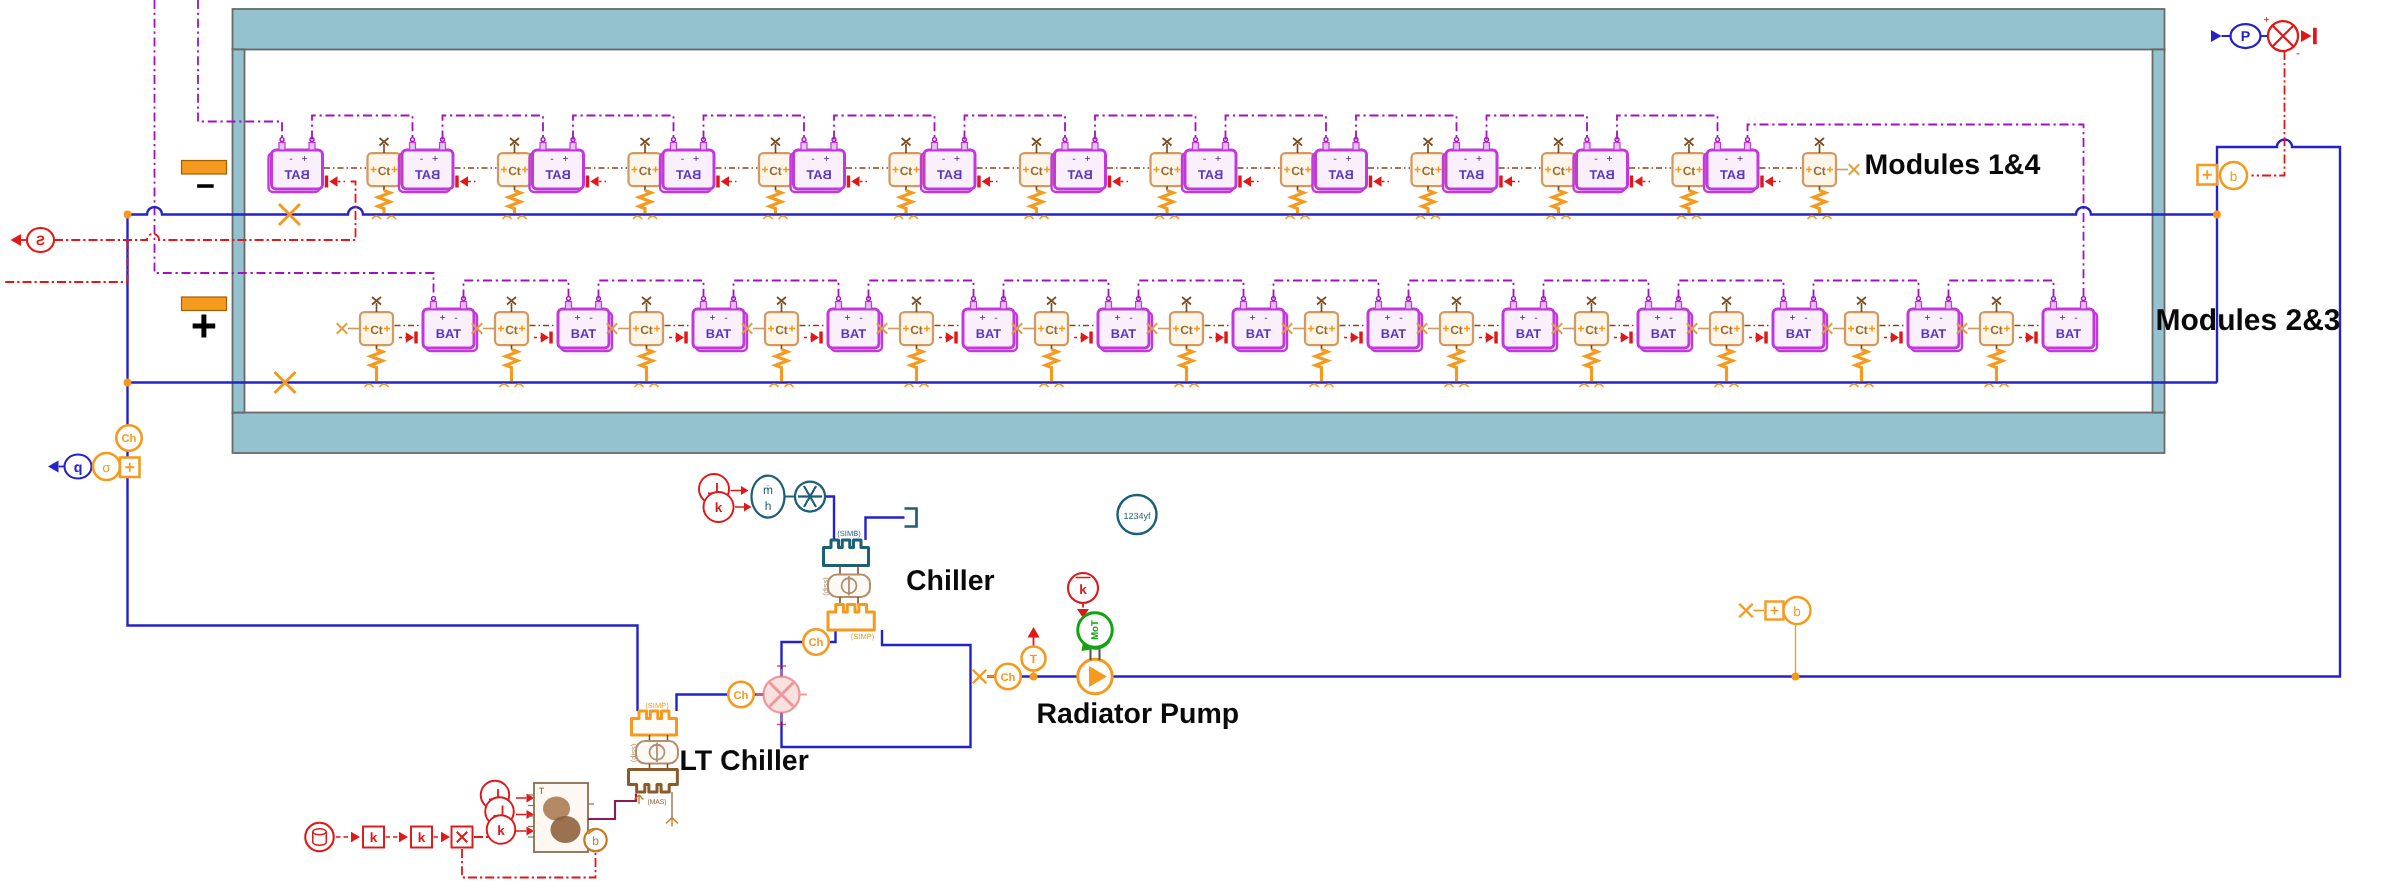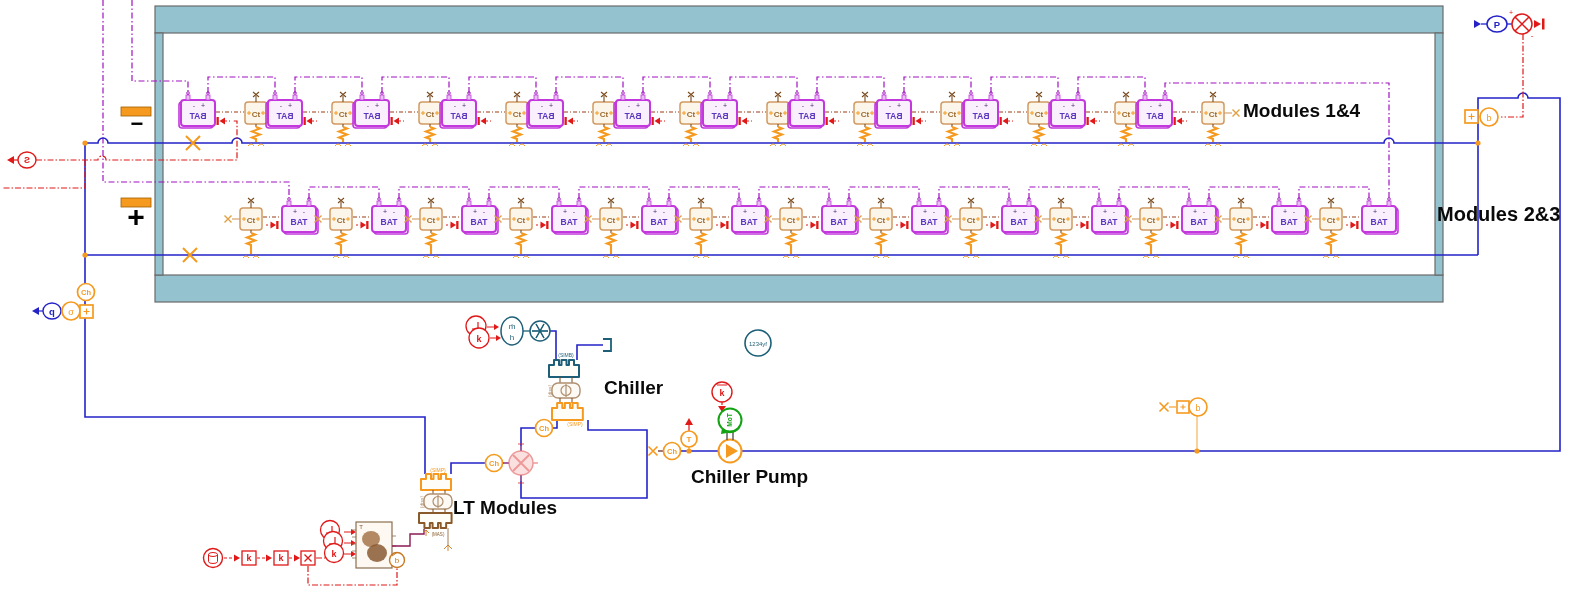--- a/index.html
+++ b/index.html
@@ -985,15 +985,15 @@
         <path d="M1515,17L1529,31M1515,31L1529,17" stroke="#e01818" stroke-width="1.5" fill="none"></path>
         <text x="1511" y="15" font-size="7" fill="#e01818" font-family="&quot;Liberation Sans&quot;,sans-serif" text-anchor="middle">+</text>
         <text x="1532" y="38" font-size="8" fill="#e01818" font-family="&quot;Liberation Sans&quot;,sans-serif" text-anchor="middle">-</text>
       </g>
       <polygon points="1534,20 1534,28 1541,24" fill="#e01818"></polygon>
       <rect x="1542" y="18.5" width="2.5" height="11" fill="#e01818"></rect>
     </svg>
   <div class="lbl" style="left:1243px;top:100px;">Modules 1&amp;4</div>
   <div class="lbl" style="left:1437px;top:203px;font-size:20px;text-align:center;">Modules 2&amp;3</div>
   <div class="lbl" style="left:569px;top:377px;margin-left:35px;">Chiller</div>
-  <div class="lbl" style="left:691px;top:466px;">Chiller Pump</div>
-  <div class="lbl" style="left:453px;top:497px;">LT Modules</div>
+  <div class="lbl" style="left:691px;top:466px;">Radiator Pump</div>
+  <div class="lbl" style="left:453px;top:497px;">LT Chiller</div>
 </div>
 
 </body></html>

